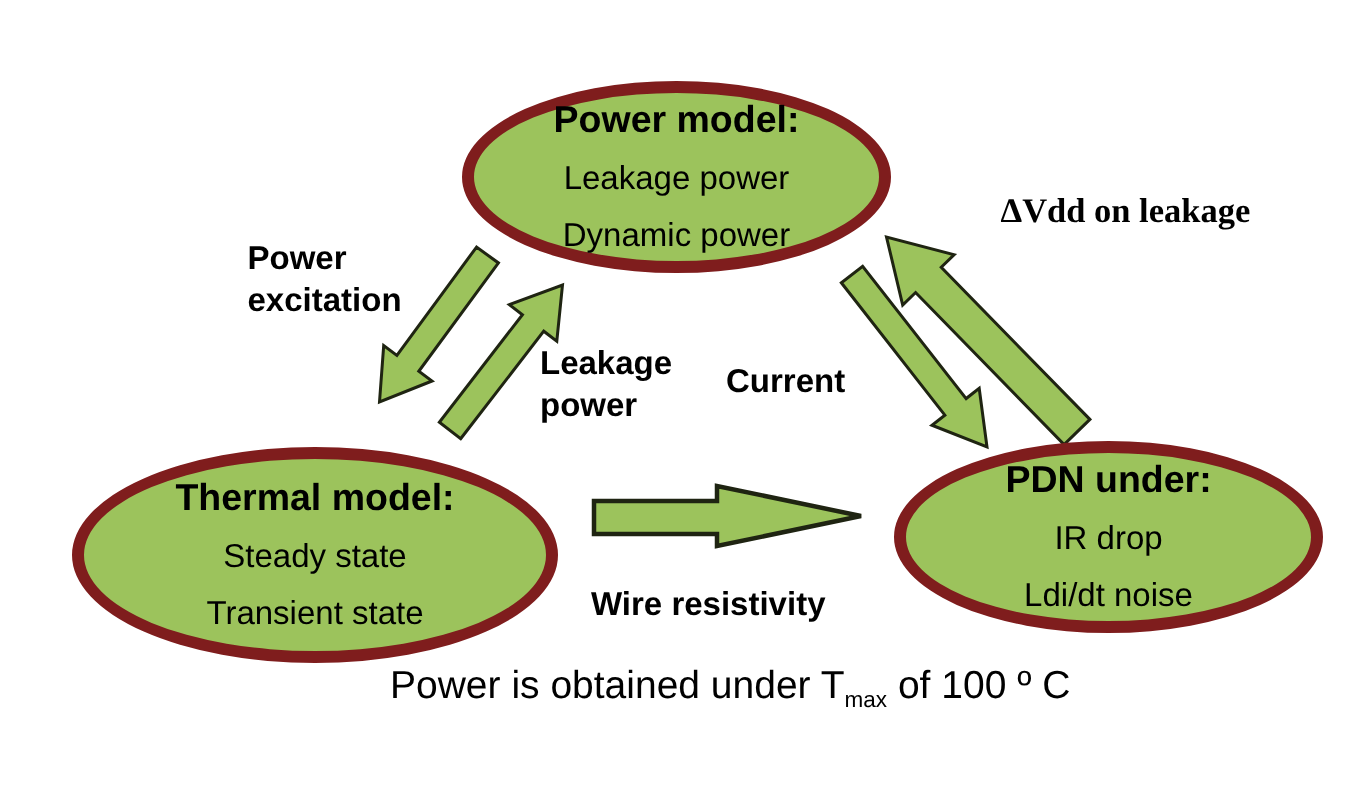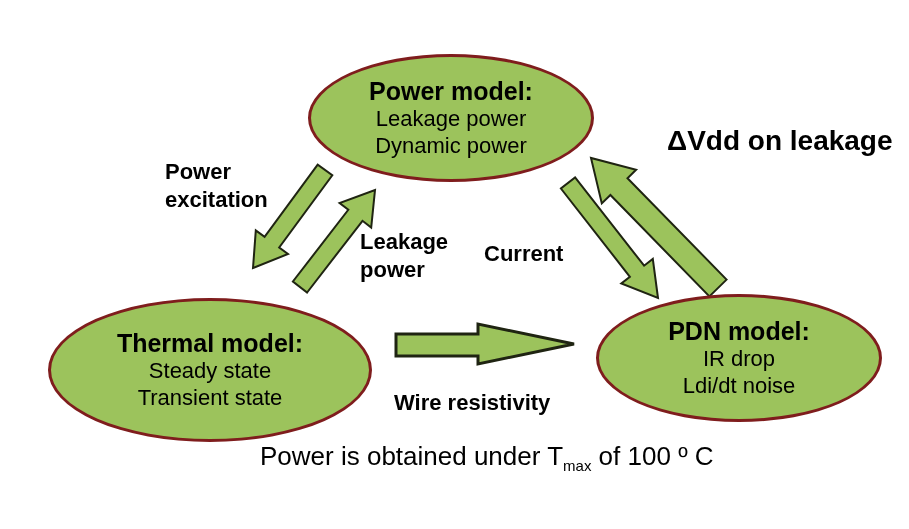--- a/index.html
+++ b/index.html
@@ -14,40 +14,41 @@
     background:#ffffff;
     overflow:hidden;
     color:#000;
   }
   .arrow-layer{
     position:absolute;left:0;top:0;width:909px;height:529px;
   }
   .node{
     position:absolute;
     background:#9cc35c;
-    border:3px solid #7f1d1d;
+    border:8px solid #7f1d1d;
     border-radius:50%;
     box-sizing:border-box;
     display:flex;flex-direction:column;
     align-items:center;justify-content:center;
+    gap:11px;
   }
   .node-power  {left:308px;top:54px; width:286px;height:128px;}
   .node-thermal{left:48px; top:298px;width:324px;height:144px;}
   .node-pdn    {left:596px;top:294px;width:286px;height:128px;}
   .node-title{font-size:25px;font-weight:700;line-height:1.18;}
   .node-line {font-size:22px;font-weight:400;line-height:1.2;}
   .edge-label{
     position:absolute;
     font-size:22px;font-weight:700;line-height:28px;
     white-space:nowrap;
   }
   .lbl-power-excitation {left:165px;top:158px;}
   .lbl-leakage-power    {left:360px;top:228px;}
   .lbl-current-requirement{left:484px;top:240px;}
-  .lbl-dvdd             {left:667px;top:127px;font-size:28px;}
+  .lbl-dvdd             {left:667px;top:127px;font-size:23px;font-family:Liberation Serif, serif;}
   .lbl-wire-resistivity {left:394px;top:389px;}
   .caption{
     position:absolute;left:260px;top:441px;
     font-size:26px;font-weight:400;color:#000;
     white-space:pre;
   }
   .caption .sub{
     font-size:15px;font-weight:400;
     position:relative;top:6px;
   }
@@ -76,21 +77,21 @@
     <div class="node-line">Dynamic power</div>
   </div>
 
   <div class="node node-thermal">
     <div class="node-title">Thermal model:</div>
     <div class="node-line">Steady state</div>
     <div class="node-line">Transient state</div>
   </div>
 
   <div class="node node-pdn">
-    <div class="node-title">PDN model:</div>
+    <div class="node-title">PDN under:</div>
     <div class="node-line">IR drop</div>
     <div class="node-line">Ldi/dt noise</div>
   </div>
 
   <div class="edge-label lbl-power-excitation">
     <div>Power</div>
     <div>excitation</div>
   </div>
 
   <div class="edge-label lbl-leakage-power">

